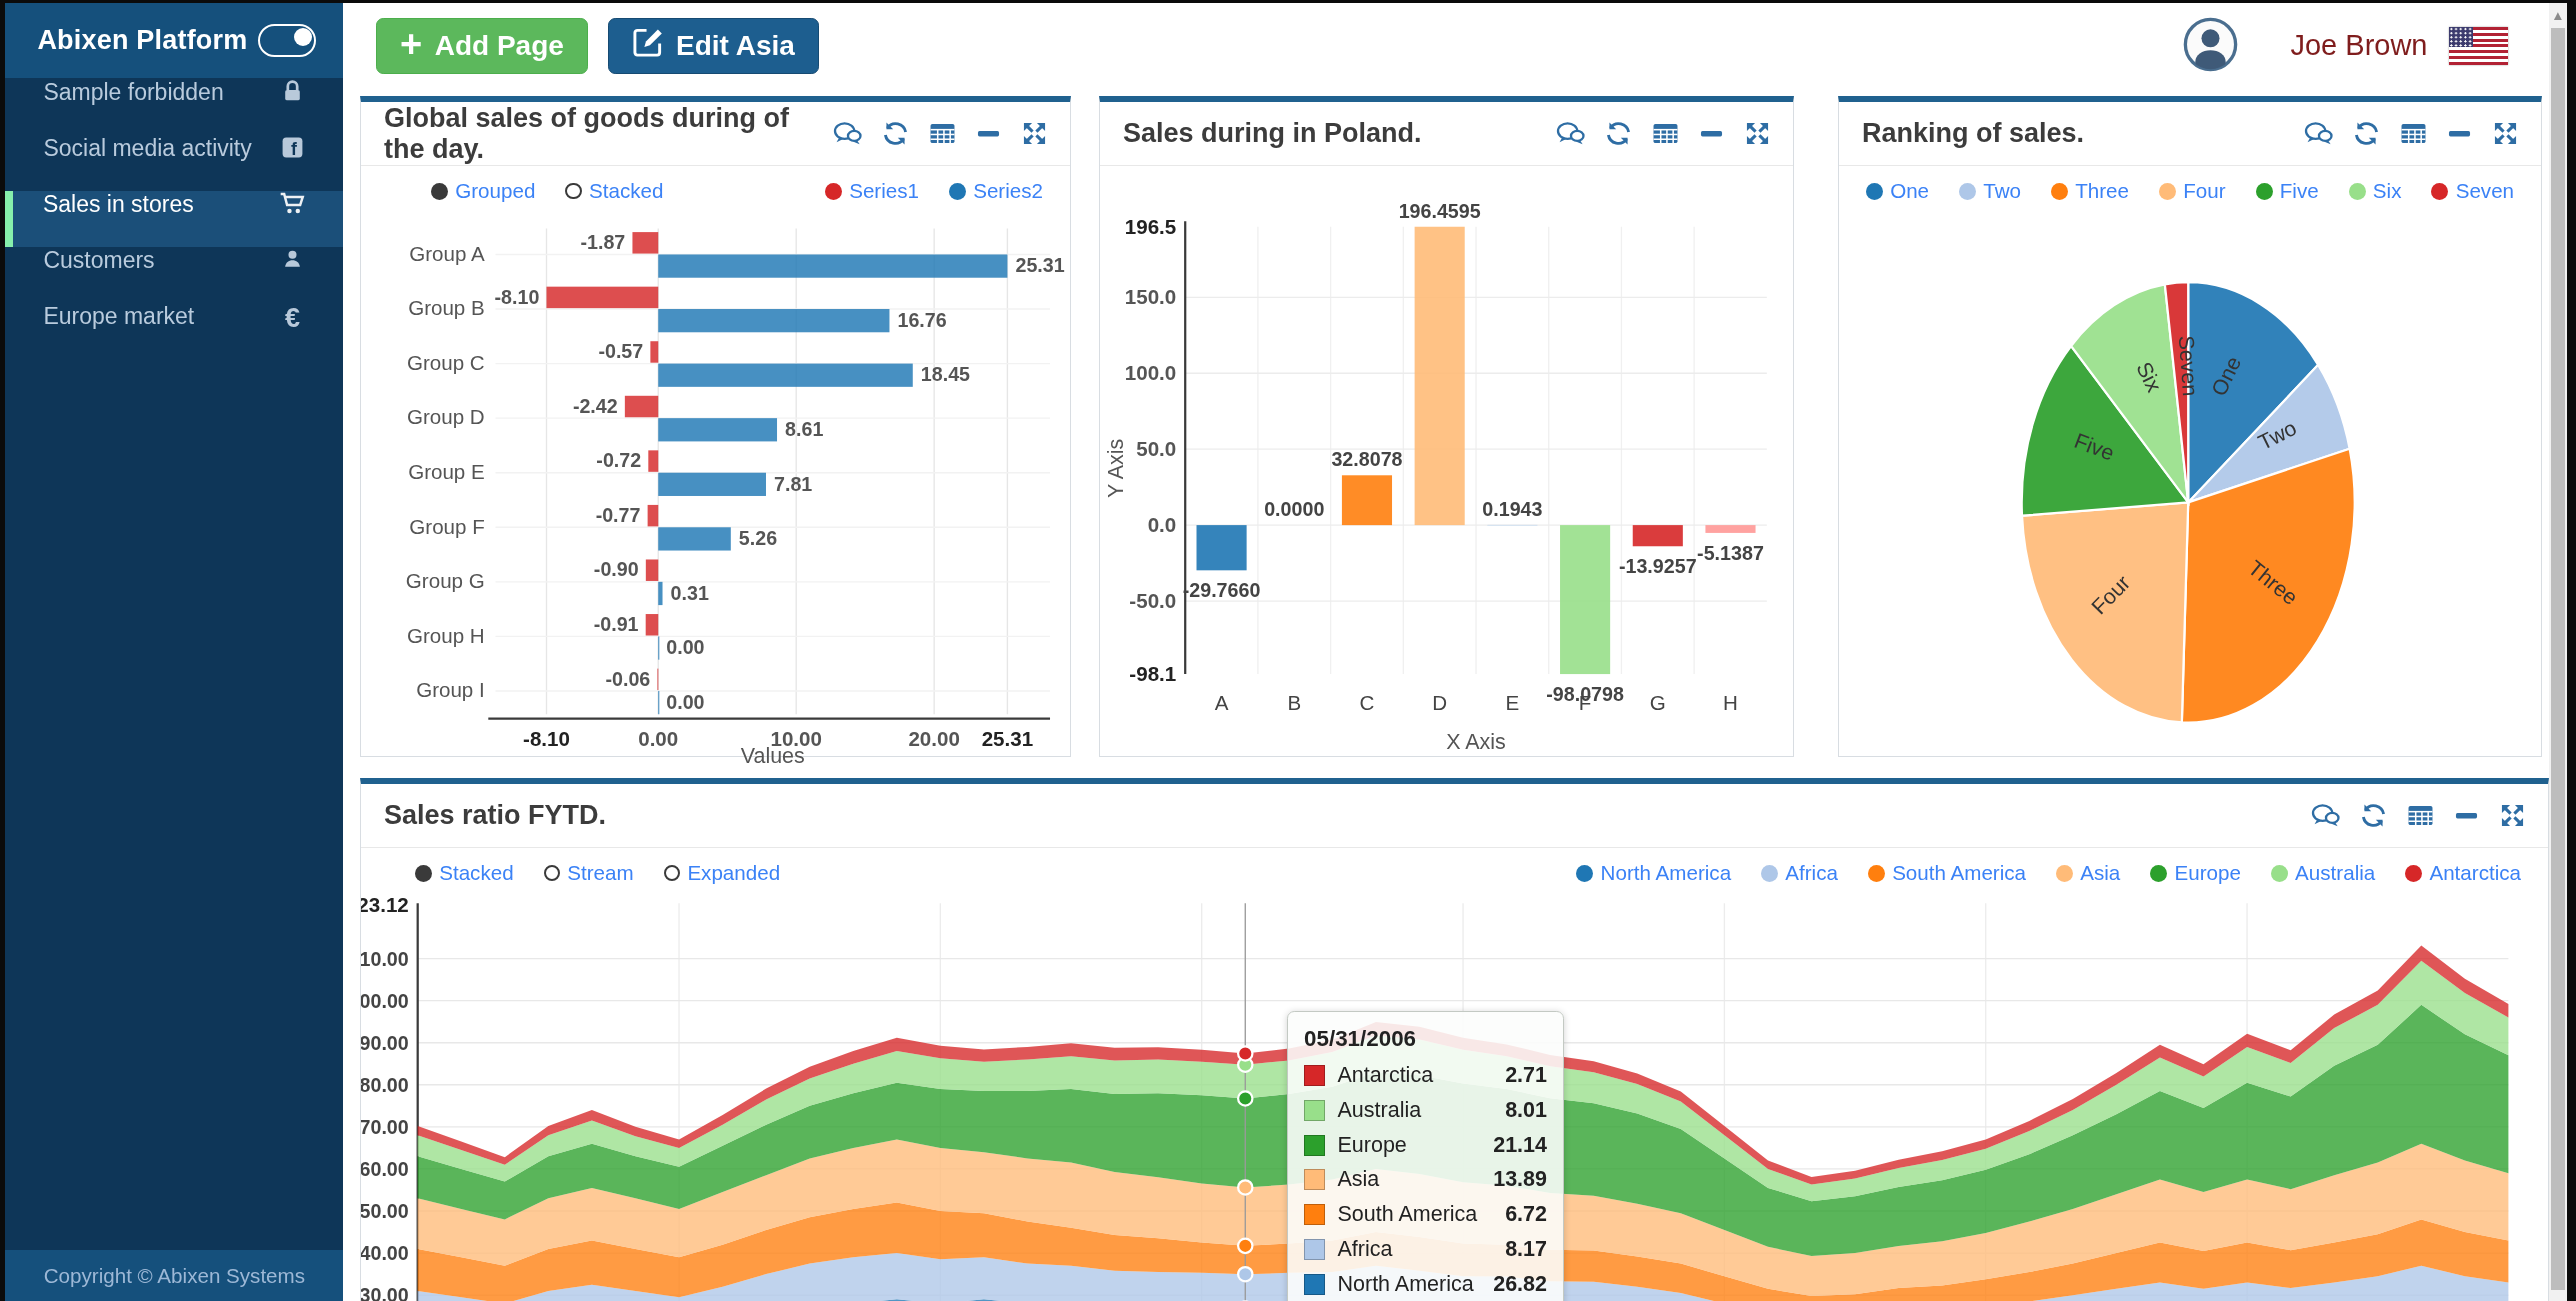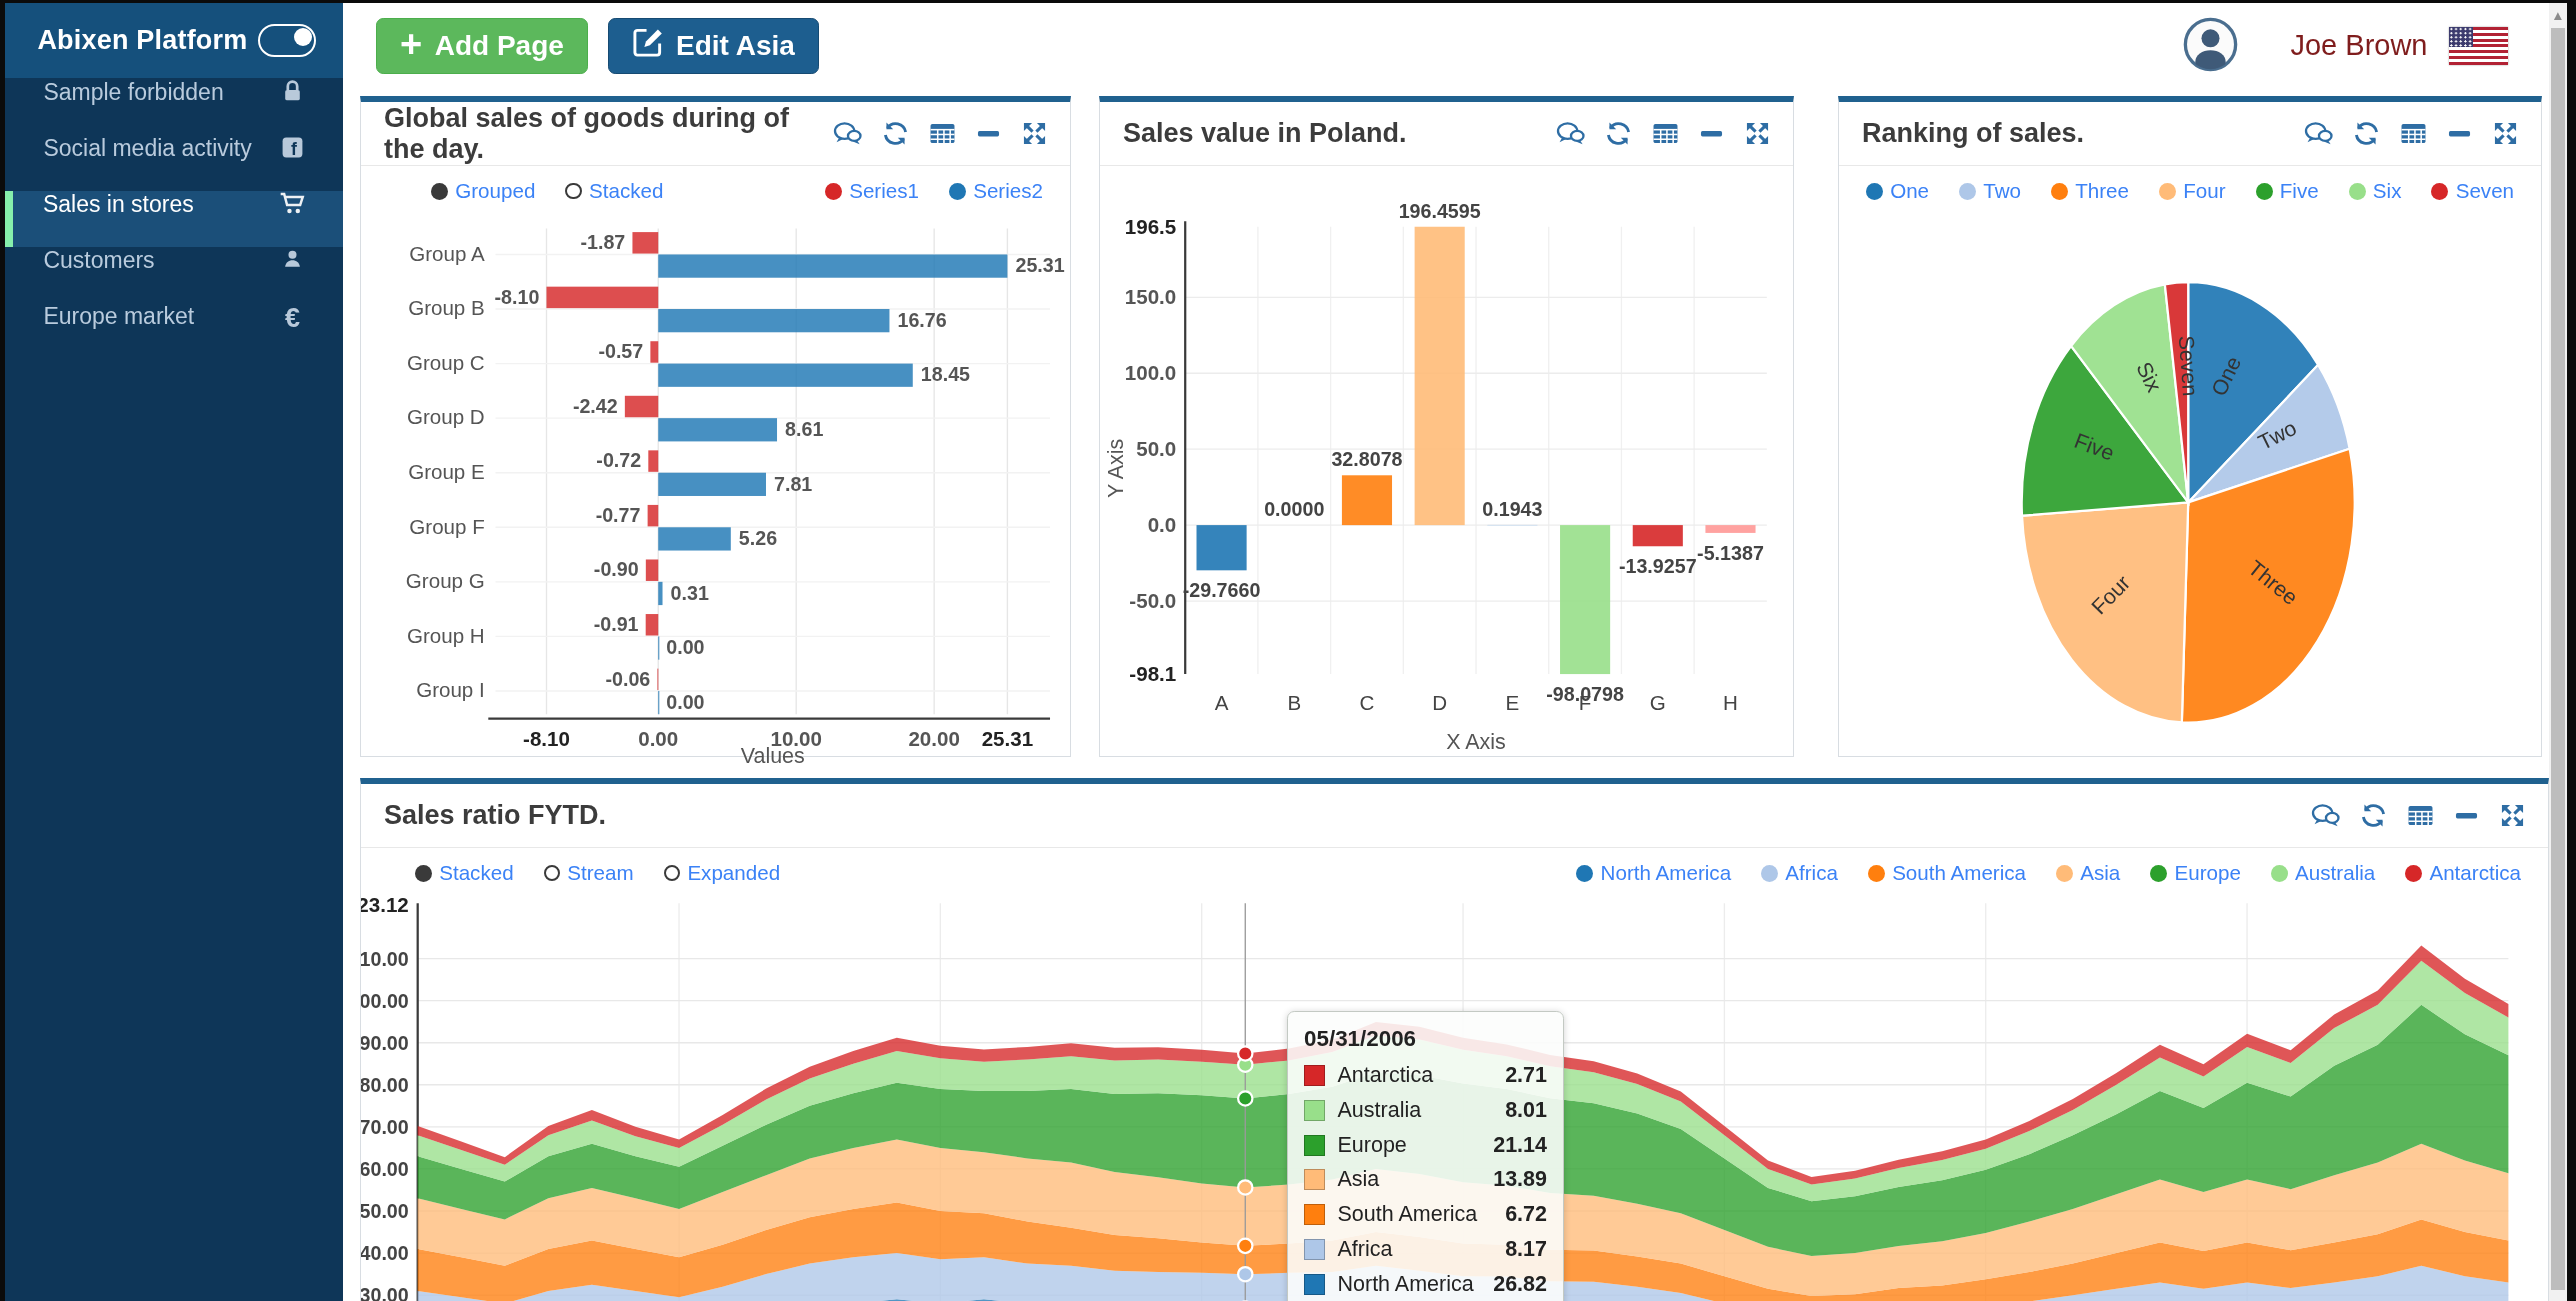--- a/index.html
+++ b/index.html
@@ -126,20 +126,23 @@
               <circle cx="12" cy="8" r="4.2"></circle>
               <path d="M4.3 20.5c.6-4.3 3.7-6.7 7.7-6.7s7.1 2.4 7.7 6.7z"></path>
             </svg>
         </span>
       </div>
       <div class="sb-item">
         <span class="sb-label">Europe market</span>
         <span class="sb-icon sb-euro">€</span>
       </div>
     </nav>
+    <div id="sb-footer">
+      <span>Copyright © Abixen Systems</span>
+    </div>
   </aside>
 
   <header id="topbar">
     <div class="btn" id="btn-add">
       <span class="plus-glyph">+</span>
       <span>Add Page</span>
     </div>
     <div class="btn" id="btn-edit">
       <span>
         <svg width="32" height="32" viewBox="0 0 22 22">
@@ -308,21 +311,21 @@
           <text x="331.99004975124376" y="592" text-anchor="middle" font-size="23" font-weight="600" fill="#555">0.00</text>
           <text x="486.2189054726368" y="592" text-anchor="middle" font-size="23" font-weight="600" fill="#555">10.00</text>
           <text x="640.4477611940298" y="592" text-anchor="middle" font-size="23" font-weight="600" fill="#555">20.00</text>
           <text x="722.3432835820895" y="592" text-anchor="middle" font-size="23" font-weight="700" fill="#222">25.31</text>
           <text x="460" y="612" text-anchor="middle" font-size="24" fill="#555">Values</text>
         </svg></div>
   </section>
 
   <section class="panel" id="panel2">
     <div class="p-head">
-      <span class="p-title">Sales value in Poland.</span>
+      <span class="p-title">Sales during in Poland.</span>
       <span class="p-icons">
           <span>
             <svg width="29" height="25" viewBox="0 0 30 26">
               <ellipse cx="12" cy="10.5" rx="10" ry="8" fill="none" stroke="#2e6da4" stroke-width="2.4"></ellipse>
               <path d="M7 16l-3.4 6 7.4-3.6z" fill="#2e6da4"></path>
               <ellipse cx="22" cy="15.5" rx="6.5" ry="5.2" fill="#fff" stroke="#2e6da4" stroke-width="2.4"></ellipse>
               <path d="M24.6 19.4l3 4.8-6.4-2.6z" fill="#2e6da4"></path>
             </svg>
           </span>
   <span>

